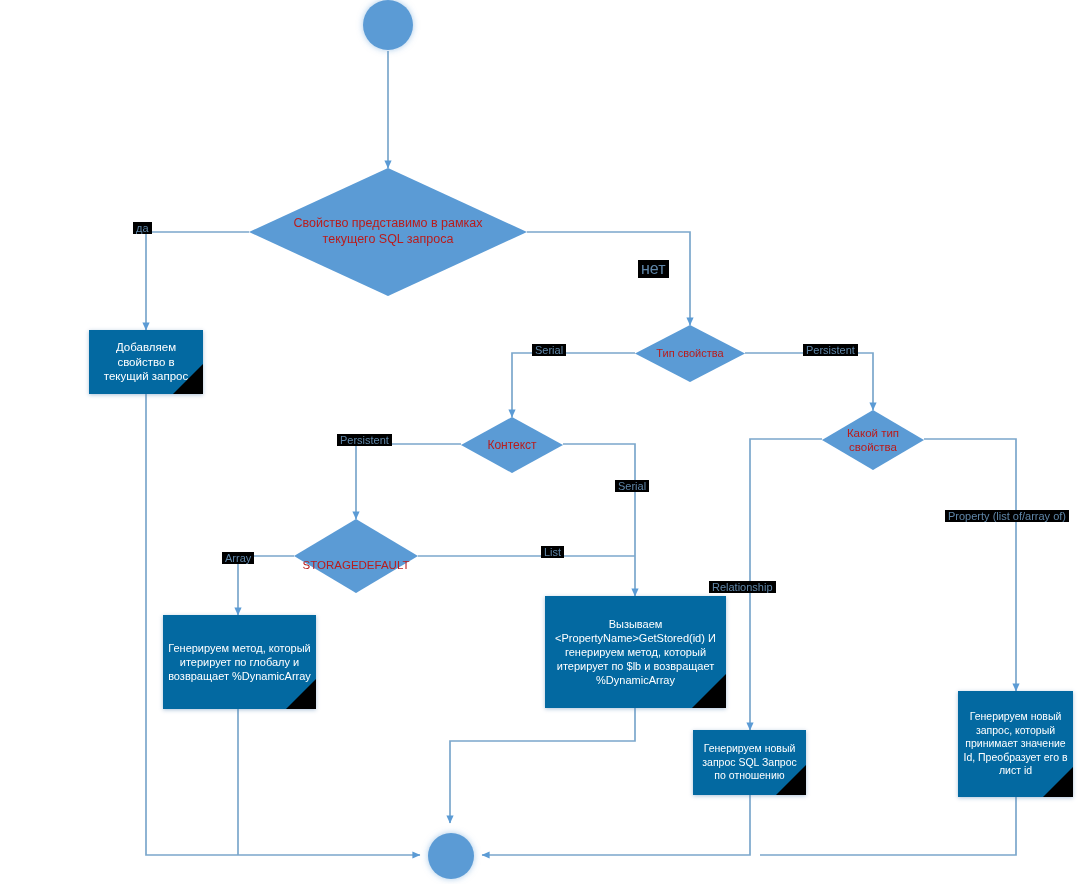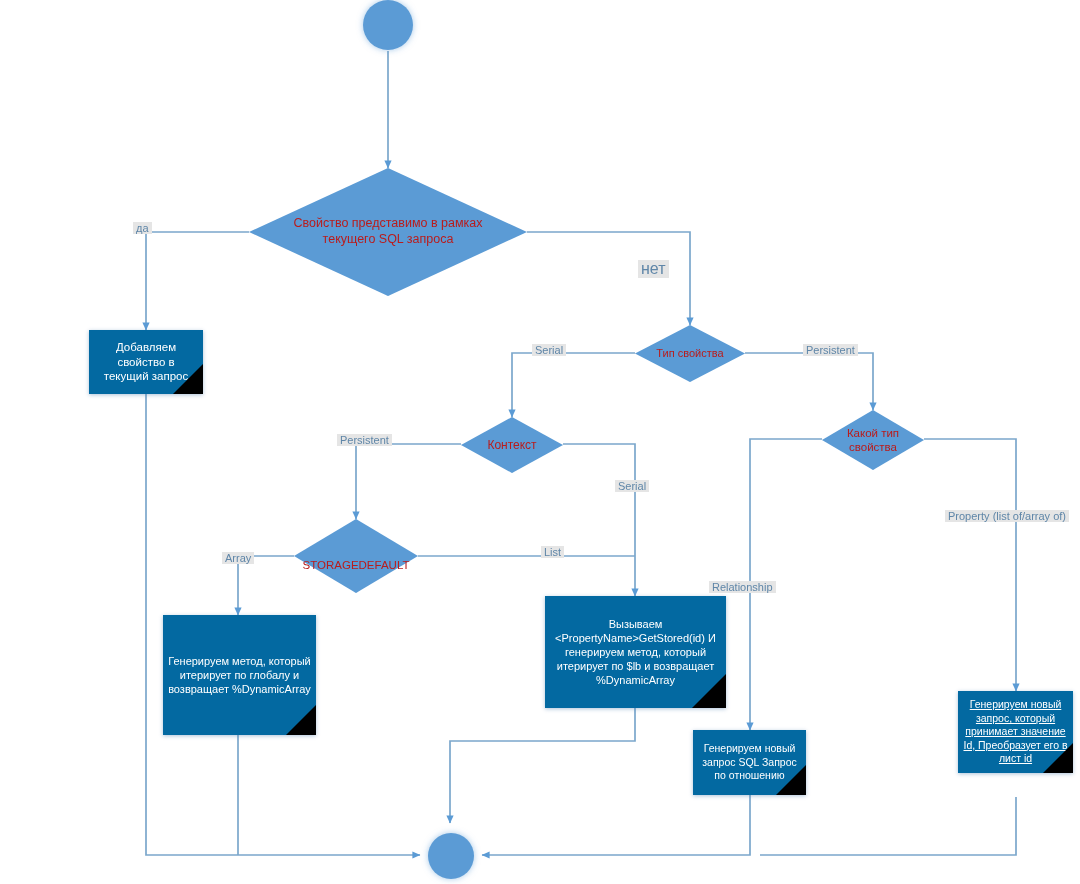--- a/index.html
+++ b/index.html
@@ -79,21 +79,21 @@
     color:#b91c1c;
     text-align:center;
     line-height:1.25;
     white-space:pre-line;
     padding:0 6px;
   }
   
   .edgelabel{
     position:absolute;
     color:#5f86a8;
-    background:#e5e5e5;
+    background:#000000;
     padding:0 3px;
     white-space:nowrap;
     line-height:1.1;
   }
 </style>
 </head>
 <body>
 
 <div id="canvas">
 
@@ -164,36 +164,36 @@
   <div class="node decision" style="left:822px;top:410px;width:102px;height:60px;font-size:11.5px;">
     <div class="dshape"></div>
     <div class="txt" style="max-width:72px;">Какой тип свойства</div>
   </div>
 
   <div class="node decision" style="left:294px;top:519px;width:124px;height:74px;font-size:11.5px;">
     <div class="dshape"></div>
     <div class="txt" style="max-width:120px;margin-top:19px;">STORAGEDEFAULT</div>
   </div>
 
-  <div class="node process" style="left:163px;top:615px;width:153px;height:120px;font-size:11px;">
+  <div class="node process" style="left:163px;top:615px;width:153px;height:94px;font-size:11px;">
     <div class="txt">Генерируем метод, который итерирует по глобалу и возвращает %DynamicArray</div>
     <div class="corner"></div>
   </div>
 
   <div class="node process" style="left:545px;top:596px;width:181px;height:112px;font-size:11px;">
     <div class="txt">Вызываем &lt;PropertyName&gt;GetStored(id) И генерируем метод, который итерирует по $lb и возвращает %DynamicArray</div>
     <div class="corner big"></div>
   </div>
 
   <div class="node process" style="left:693px;top:730px;width:113px;height:65px;font-size:10.5px;">
     <div class="txt">Генерируем новый запрос SQL Запрос по отношению</div>
     <div class="corner"></div>
   </div>
 
-  <div class="node process" style="left:958px;top:691px;width:115px;height:82px;font-size:10.5px;text-decoration:underline;">
+  <div class="node process" style="left:958px;top:691px;width:115px;height:106px;font-size:10.5px;">
     <div class="txt">Генерируем новый запрос, который принимает значение Id, Преобразует его в лист id</div>
     <div class="corner"></div>
   </div>
 
   <div class="node terminator" style="left:428px;top:833px;width:46px;height:46px;"></div>
 
   <div class="edgelabel" style="left:133px;top:222px;font-size:11px;">да</div>
 
   <div class="edgelabel" style="left:638px;top:212px;font-size:16px;margin-top:48px;">нет</div>
 

